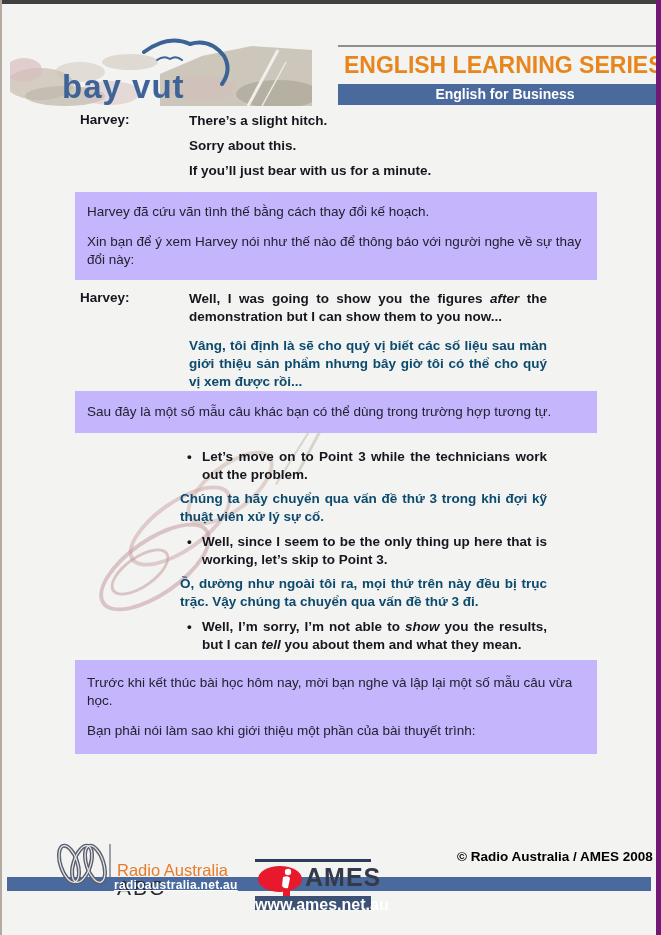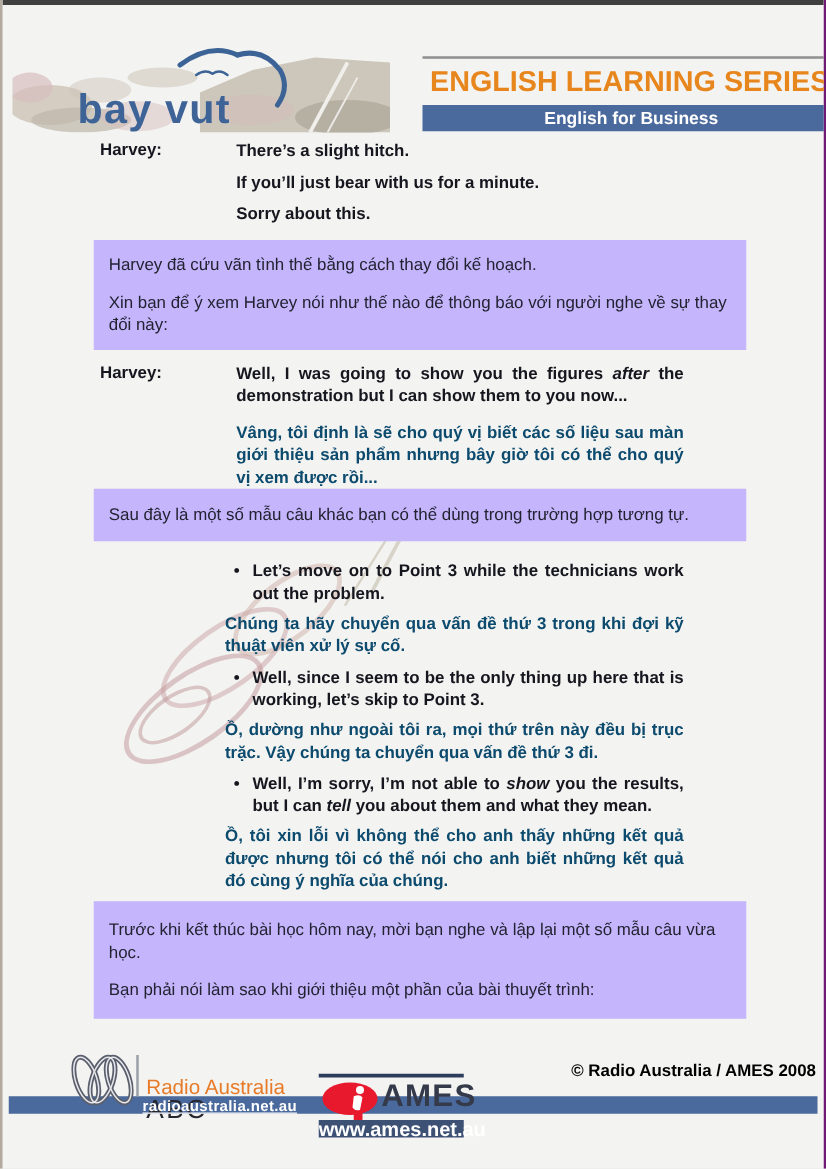--- a/index.html
+++ b/index.html
@@ -1,19 +1,19 @@
 <!DOCTYPE html>
 <html><head>
 <meta charset="utf-8">
 <style>
   html,body { margin:0; padding:0; background:#e9e9e7; }
   .page {
     position:relative; width:661px; height:935px;
     background:#f3f3f1; overflow:hidden;
-    border-left:2px solid #b3ab9f; border-right:2px solid #701a75;
+    border-left:2px solid #b3ab9f; border-right:5px solid #701a75;
     box-sizing:border-box;
     font-family:"Liberation Sans", sans-serif;
     color:#16161f;
   }
   .top-bar { position:absolute; top:0; left:0; right:0; height:4px; background:#404040; }
 
   
   .logo-plate { position:absolute; left:8px; top:32px; width:302px; height:74px; }
   .logo-plate svg { position:absolute; left:0; top:0; }
   .logo-text {
@@ -135,22 +135,22 @@
     <div class="wm-l wm5"></div>
     <div class="wm-l wm6"></div>
   </div>
 
   <div class="content">
 
     <div class="d-row">
       <div class="speaker">Harvey:</div>
       <div class="d-text">
         <p>There’s a slight hitch.</p>
+        <p>Sorry about this.</p>
         <p>If you’ll just bear with us for a minute.</p>
-        <p>Sorry about this.</p>
       </div>
     </div>
 
     <div class="note note1">
       <p>Harvey đã cứu vãn tình thế bằng cách thay đổi kế hoạch.</p>
       <p>Xin bạn để ý xem Harvey nói như thế nào để thông báo với người nghe về sự thay đổi này:</p>
     </div>
 
     <div class="d-row dialogue2">
       <div class="speaker">Harvey:</div>
@@ -175,21 +175,20 @@
       <div class="ex-en">
         <span class="bullet">•</span>
         <span class="txt"><span>Well, since I seem to be the only thing up here that is working, let’s skip to Point 3.</span><span class="em"></span><span></span><span class="em"></span><span></span></span>
       </div>
       <div class="ex-vi vi-red">Ồ, dường như ngoài tôi ra, mọi thứ trên này đều bị trục trặc. Vậy chúng ta chuyển qua vấn đề thứ 3 đi.</div>
 
       <div class="ex-en">
         <span class="bullet">•</span>
         <span class="txt"><span>Well, I’m sorry, I’m not able to </span><span class="em">show</span><span> you the results, but I can </span><span class="em">tell</span><span> you about them and what they mean.</span></span>
       </div>
-      <div class="ex-vi vi-red">Ồ, tôi xin lỗi vì không thể cho anh thấy những kết quả được nhưng tôi có thể nói cho anh biết những kết quả đó cùng ý nghĩa của chúng.</div>
 
     </div>
 
     <div class="note note3">
       <p>Trước khi kết thúc bài học hôm nay, mời bạn nghe và lập lại một số mẫu câu vừa học.</p>
       <p>Bạn phải nói làm sao khi giới thiệu một phần của bài thuyết trình:</p>
     </div>
 
   </div>
 

